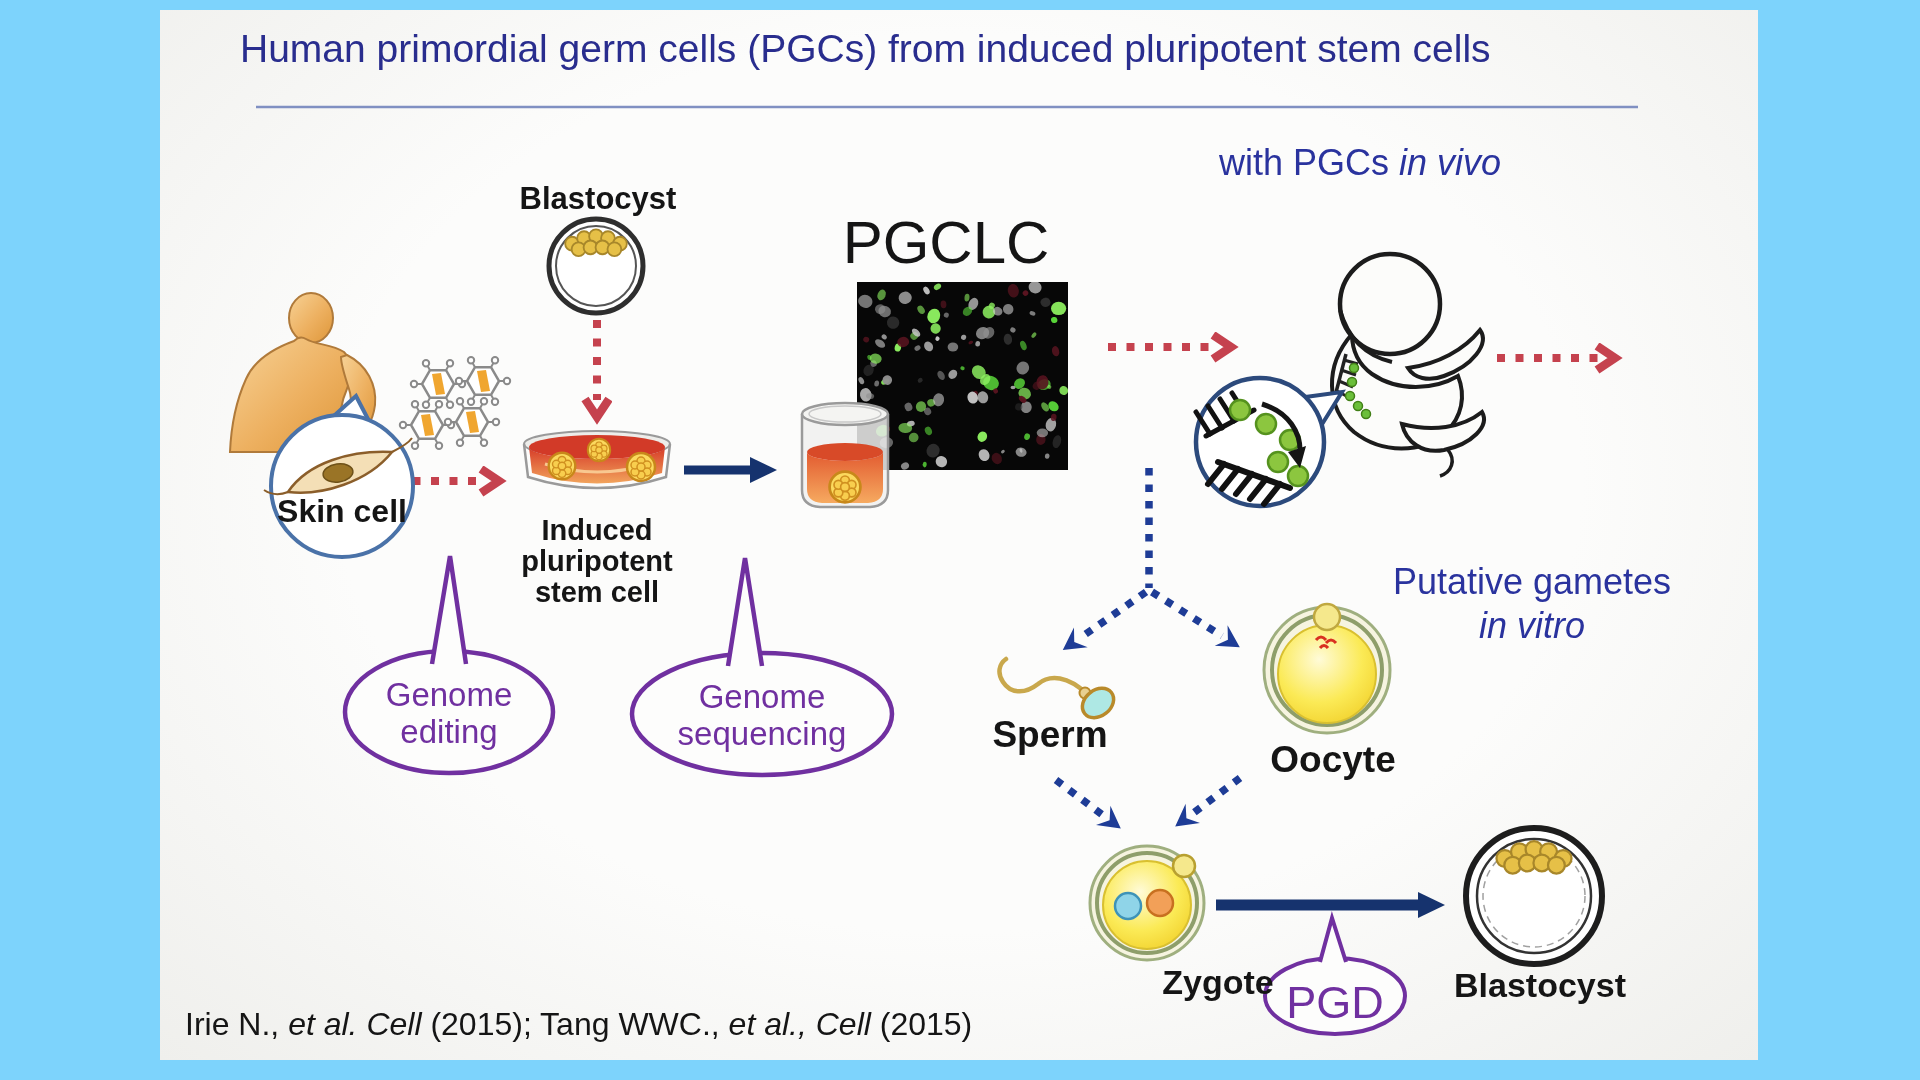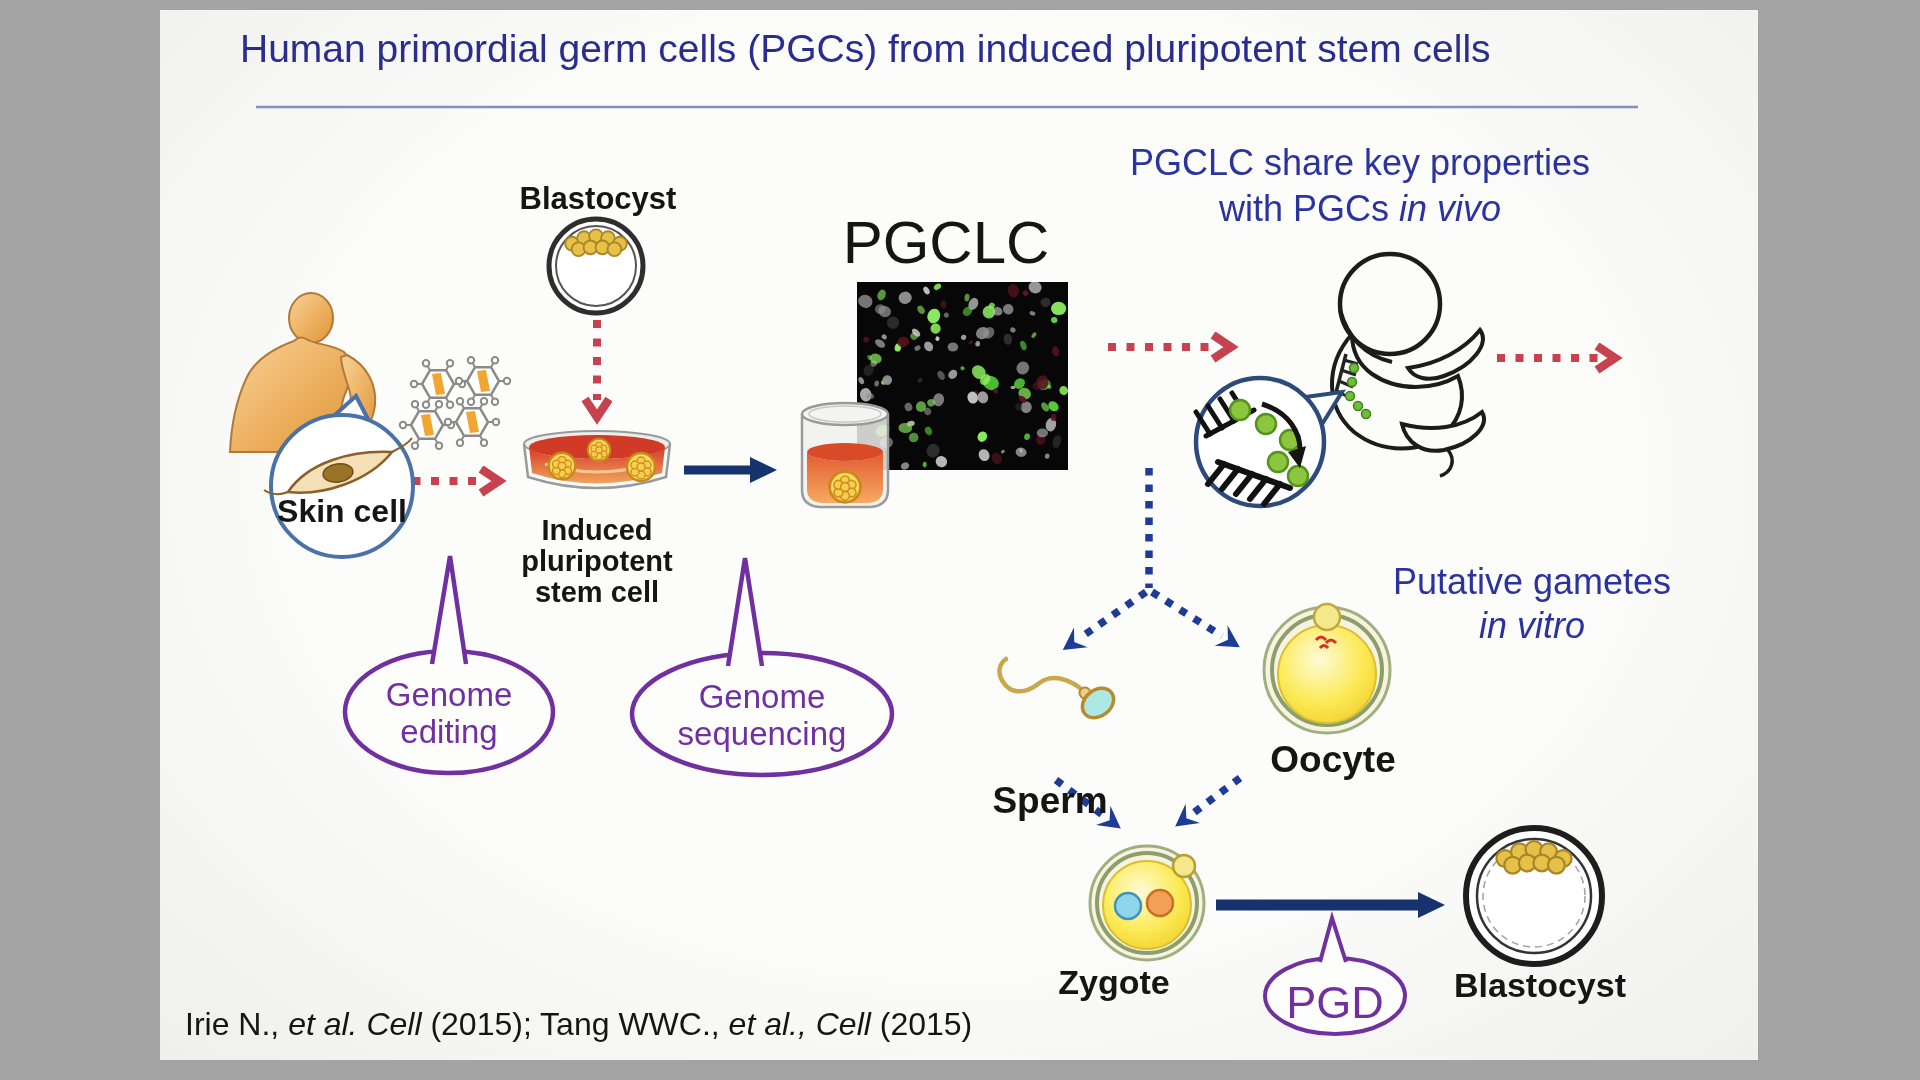--- a/index.html
+++ b/index.html
@@ -1,17 +1,17 @@
 <!DOCTYPE html>
 <html><head>
 <meta charset="utf-8">
 <style>
   html,body{margin:0;padding:0;background:#000;}
   body{width:1920px;height:1080px;overflow:hidden;font-family:"Liberation Sans",sans-serif;}
-  #screen{position:relative;width:1920px;height:1080px;background:#a3a3a3;}
+  #screen{position:relative;width:1920px;height:1080px;background:#7dd3fc;}
   .slide{position:absolute;left:160px;top:10px;width:1598px;height:1050px;
          background:radial-gradient(ellipse at 50% 45%, #fcfcfb 55%, #efefec 100%);}
   svg.art{position:absolute;left:0;top:0;pointer-events:none;}
   .t{position:absolute;white-space:nowrap;color:#151515;}
   .c{transform:translateX(-50%);text-align:center;}
   .title{font-size:39px;color:#292D8E;}
   .blue{color:#2A339E;font-size:36px;line-height:46px;}
   .blk-b{font-weight:bold;}
   .it{font-style:italic;}
   .purple{color:#7030A0;font-weight:normal;}
@@ -371,21 +371,20 @@
       <circle cx="1534" cy="896" r="68" fill="#fff" stroke="#1D1D1D" stroke-width="6"></circle>
       <circle cx="1534" cy="896" r="57" fill="none" stroke="#333" stroke-width="2.5"></circle>
       <circle cx="1534" cy="896" r="51" fill="none" stroke="#A0A0A0" stroke-width="1.5" stroke-dasharray="7 5"></circle>
       <use href="#icm" transform="translate(1534,854) scale(1.12)"></use>
     </g>
   </svg>
 
   <div class="t title" style="left:240px;top:27px">Human primordial germ cells (PGCs) from induced pluripotent stem cells</div>
 
   <div class="t blue c" style="left:1360px;top:140px">
-    <div>PGCLC share key properties</div>
     <div><span>with PGCs </span><span class="it">in vivo</span></div>
   </div>
 
   <div class="t blk-b c" style="left:598px;top:181px;font-size:31px">Blastocyst</div>
 
 
   <div class="t blk-b c" style="left:342px;top:493px;font-size:32px">Skin cell</div>
 
   <div class="t blk-b c" style="left:597px;top:515px;font-size:29px;line-height:31px">
     <div>Induced</div>
@@ -394,24 +393,24 @@
   </div>
 
   <div class="t c" style="left:946px;top:208px;font-size:60px">PGCLC</div>
 
 
   <div class="t blue c" style="left:1532px;top:560px;line-height:44px">
     <div>Putative gametes</div>
     <div class="it">in vitro</div>
   </div>
 
-  <div class="t blk-b c" style="left:1050px;top:780px;font-size:37px">Sperm</div>
+  <div class="t blk-b c" style="left:1050px;top:714px;font-size:37px">Sperm</div>
   <div class="t blk-b c" style="left:1333px;top:739px;font-size:37px">Oocyte</div>
 
-  <div class="t blk-b c" style="left:1114px;top:963px;font-size:34px">Zygote</div>
+  <div class="t blk-b c" style="left:1218px;top:963px;font-size:34px">Zygote</div>
   <div class="t purple c" style="left:1335px;top:977px;font-size:45px">PGD</div>
   <div class="t blk-b c" style="left:1540px;top:966px;font-size:34px">Blastocyst</div>
 
   <div class="t purple c" style="left:449px;top:676px;font-size:33px;line-height:37px">
     <div>Genome</div>
     <div>editing</div>
   </div>
   <div class="t purple c" style="left:762px;top:678px;font-size:33px;line-height:37px">
     <div>Genome</div>
     <div>sequencing</div>

